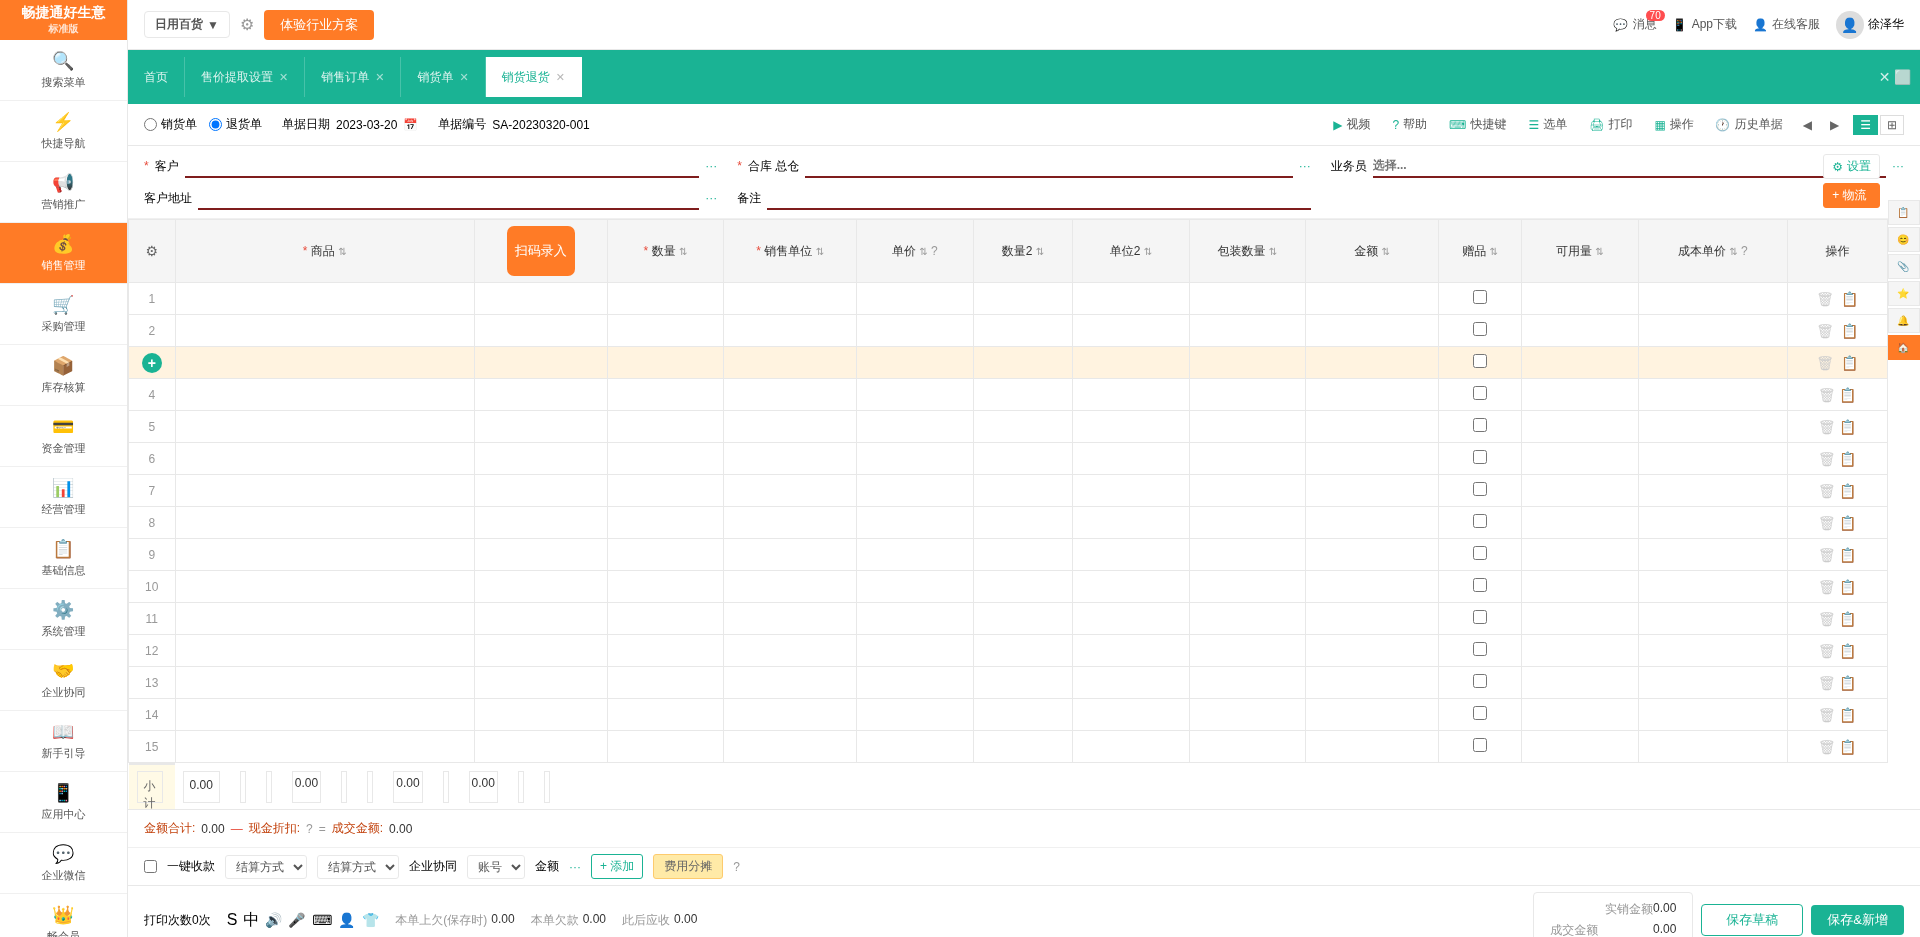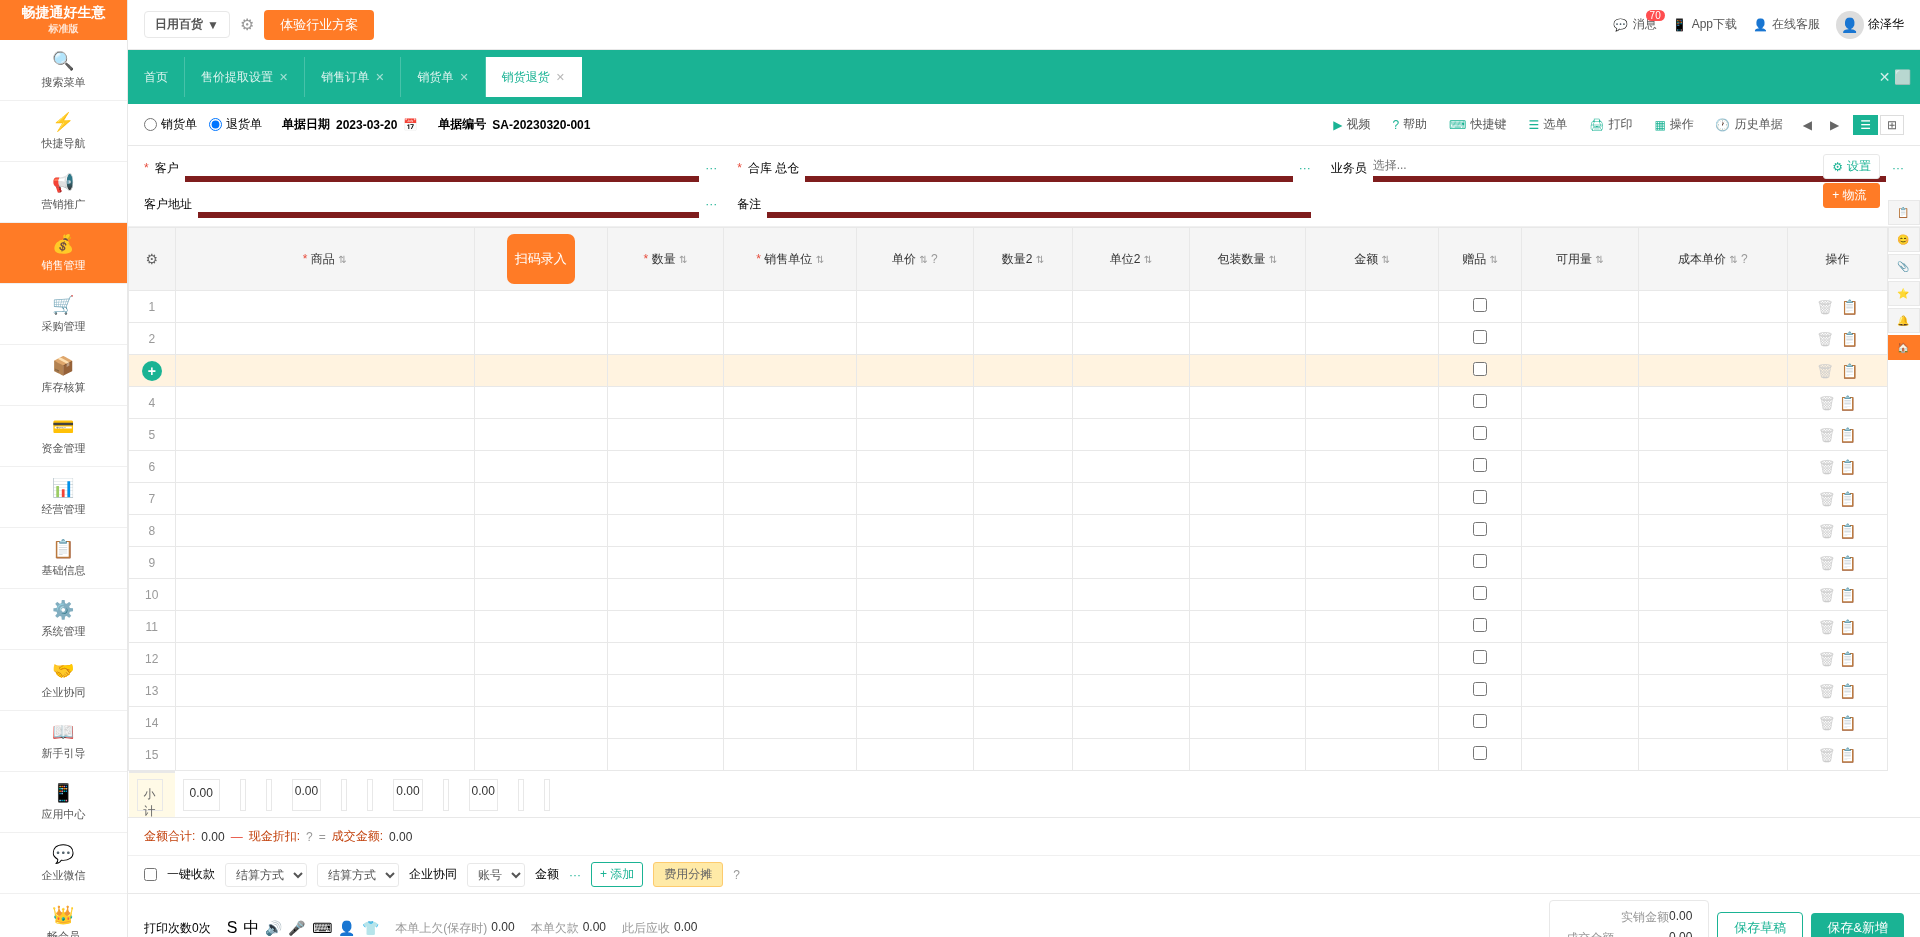--- a/index.html
+++ b/index.html
@@ -131,37 +131,38 @@
       border-bottom: 1px solid #e8e8e8;
       display: flex;
       align-items: center;
       gap: 20px;
       flex-wrap: wrap;
     }
     .radio-group { display: flex; align-items: center; gap: 12px; }
     .radio-item { display: flex; align-items: center; gap: 4px; cursor: pointer; }
     .radio-item input[type=radio] { cursor: pointer; }
     .form-field {
-      display: flex; align-items: center; gap: 6px; font-weight: bold;
+      display: flex; align-items: center; gap: 6px;
     }
     .form-field .date-icon { color: #1ab394; cursor: pointer; }
     .toolbar-right { margin-left: auto; display: flex; align-items: center; gap: 10px; }
     .toolbar-btn {
       display: flex; align-items: center; gap: 4px;
       color: #555; cursor: pointer; font-size: 12px;
       padding: 2px 6px; border-radius: 3px;
     }
     .toolbar-btn .icon { color: #1ab394; }
     .form-field-group {
       display: flex; align-items: center; gap: 6px;
     }
     .form-input {
-      flex: 1; border: none; border-bottom: 6px solid #7f1d1d;
+      flex: 1; border: none; border-bottom: 2px solid #7f1d1d;
       padding: 4px 0; outline: none; color: #333;
       background: transparent;
+      font-weight: bold;
     }
     .field-dots { color: #1ab394; cursor: pointer; }
 
     
     .table-container {
       margin-right: 32px;
       overflow-x: auto;
     }
     .data-table {
       width: 100%;
@@ -247,21 +248,21 @@
       align-items: center;
       gap: 16px;
       background: #fff;
       font-size: 12px;
     }
     .summary-item { display: flex; align-items: flex-start; gap: 4px; }
     .summary-label { color: #999; }
     .summary-value { color: #333; }
     .btn-save-draft {
       background: #fff; border: 1px solid #1ab394;
-      color: #1ab394; padding: 6px 16px;
+      color: #1ab394; padding: 6px 24px;
       border-radius: 4px; cursor: pointer; font-size: 13px;
     }
     .btn-save-new {
       background: #1ab394; border: none;
       color: #fff; padding: 6px 16px;
       border-radius: 4px; cursor: pointer; font-size: 13px;
     }
 
     
     .add-row-btn {

